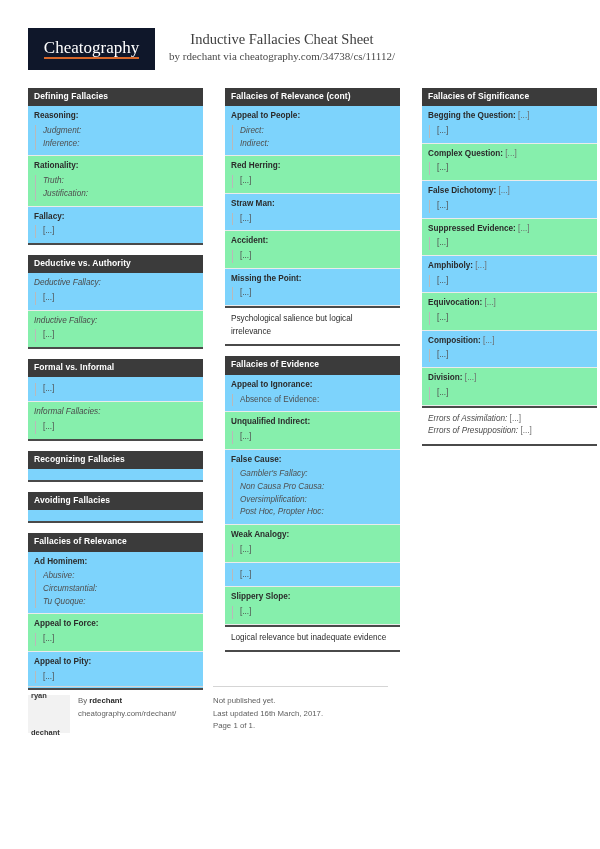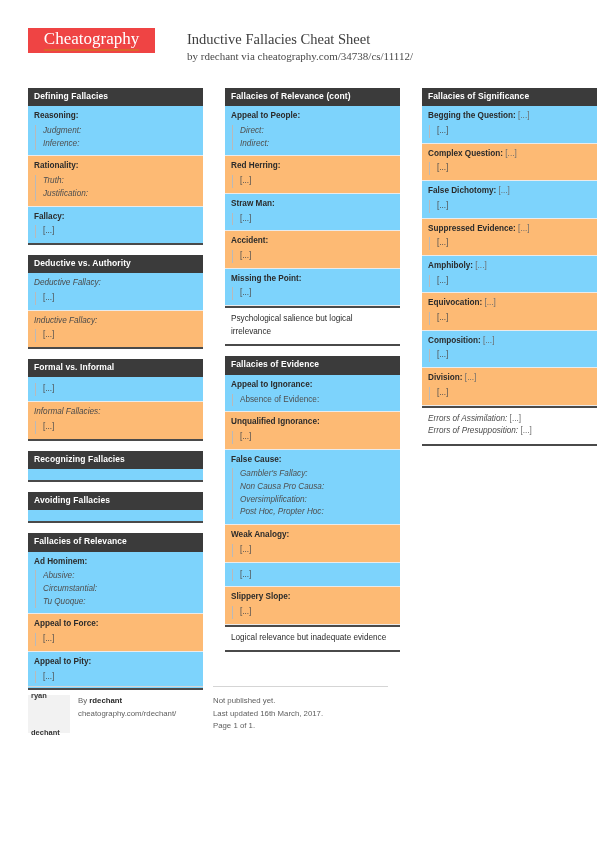--- a/index.html
+++ b/index.html
@@ -28,40 +28,41 @@
   .header {
     position: absolute;
     left: 28px; top: 28px;
     width: 544px;
     height: 46px;
     display: flex;
     align-items: flex-start;
   }
   .logo-box {
     width: 127px;
-    height: 25px;
-    background: #ef4444;
+    height: 42px;
+    background: #0f172a;
     display: flex;
     align-items: center;
     justify-content: center;
     flex: none;
   }
   .logo-text {
     font-family: "Liberation Serif", serif;
     font-size: 17px;
     color: #ffffff;
     letter-spacing: 0px;
     border-bottom: 2px solid #d8682a;
     line-height: 1.05;
     padding-bottom: 1px;
     white-space: nowrap;
   }
   .title-wrap {
-    margin-left: 32px;
+    margin-left: 14px;
     padding-top: 2px;
+    text-align: center;
   }
   .sheet-title {
     font-family: "Liberation Serif", serif;
     font-size: 14.5px;
     color: #3d3d3d;
     line-height: 1.25;
     white-space: nowrap;
   }
   .sheet-sub {
     font-family: "Liberation Serif", serif;
@@ -102,21 +103,21 @@
     line-height: 1.1;
     box-sizing: border-box;
     letter-spacing: 0.1px;
   }
   .row {
     padding: 4px 6px 5px 6px;
     box-sizing: border-box;
     background: #7dd3fc;
     border-bottom: 1px solid #ebebeb;
   }
-  .row.alt { background: #fdba74; }
+  .row.alt { background: #86efac; }
   .row.empty { height: 11px; padding: 0; }
   .row:last-child { border-bottom: none; }
 
   .line {
     font-size: 8.2px;
     line-height: 1.55;
     color: #2b2b2b;
     white-space: nowrap;
     overflow: hidden;
   }
@@ -324,21 +325,21 @@
         </div>
         <div class="card">
           <div class="card-header">Fallacies of Evidence</div>
           <div class="row">
             <div class="line bold">Appeal to Ignorance:</div>
             <div class="indent">
               <div class="line ">Absence of Evidence:</div>
             </div>
           </div>
           <div class="row alt">
-            <div class="line bold">Unqualified Ignorance:</div>
+            <div class="line bold">Unqualified Indirect:</div>
             <div class="indent">
               <div class="line dim">[...]</div>
             </div>
           </div>
           <div class="row">
             <div class="line bold">False Cause:</div>
             <div class="indent">
               <div class="line italic">Gambler's Fallacy:</div>
               <div class="line italic">Non Causa Pro Causa:</div>
               <div class="line italic">Oversimplification:</div>

